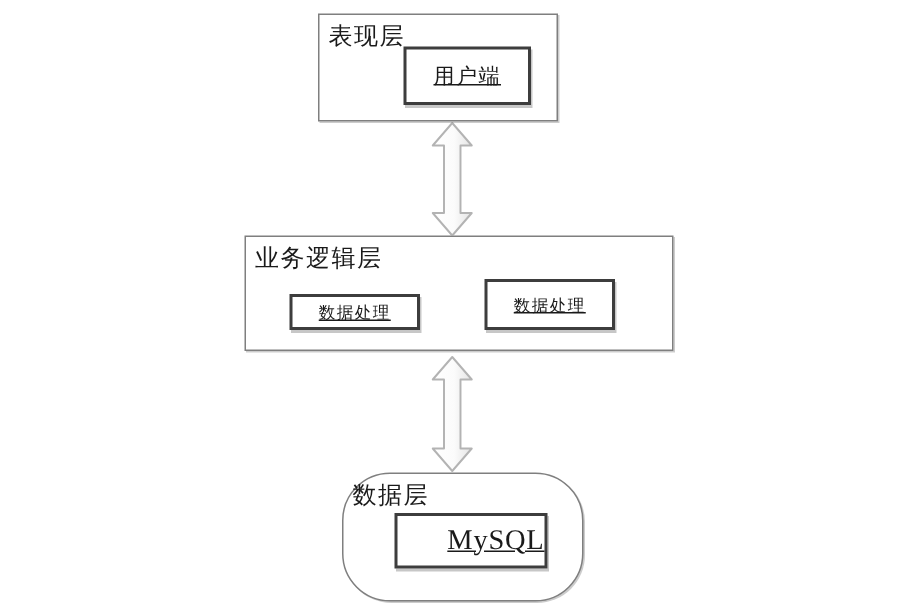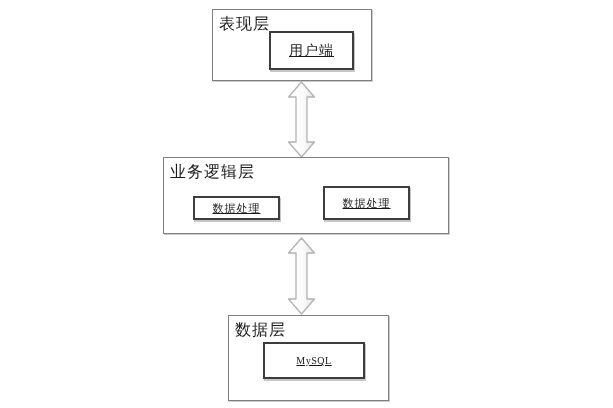--- a/index.html
+++ b/index.html
@@ -44,21 +44,21 @@
     border: 2px solid #3d3d3d;
     background: #ffffff;
     display: flex;
     align-items: center;
     justify-content: center;
     box-shadow: 1px 2px 0 rgba(130,130,130,0.45);
     text-decoration: underline;
   }
   .node-large { font-size: 14px; letter-spacing: 1px; }
   .node-small { font-size: 11px; letter-spacing: 1px; }
-  .node-db    { font-size: 10px; letter-spacing: 0.5px; }
+  .node-db    { font-size: 19px; letter-spacing: 0.5px; justify-content: flex-end; }
 </style>
 </head>
 <body>
 
 <div class="canvas">
 
   <svg class="connectors" viewBox="0 0 613 408" xmlns="http://www.w3.org/2000/svg">
     <defs>
       <linearGradient id="arrowGrad" x1="0" y1="0" x2="1" y2="0">
         <stop offset="0" stop-color="#ffffff"></stop>
@@ -80,20 +80,20 @@
   <div class="layer-box" style="left:163px; top:157px; width:286px; height:77px;">
     <span class="layer-label">业务逻辑层</span>
   </div>
   <div class="node node-small" style="left:193px; top:196px; width:87px; height:24px;">
     <span>数据处理</span>
   </div>
   <div class="node node-small" style="left:323px; top:186px; width:87px; height:34px;">
     <span>数据处理</span>
   </div>
 
-  <div class="layer-box" style="left:228px; top:315px; width:161px; height:86px;">
+  <div class="layer-box" style="left:228px; top:315px; width:161px; height:86px;border-radius:32px;">
     <span class="layer-label">数据层</span>
   </div>
   <div class="node node-db" style="left:263px; top:342px; width:102px; height:37px;">
     <span>MySQL</span>
   </div>
 
 </div>
 
 </body></html>

